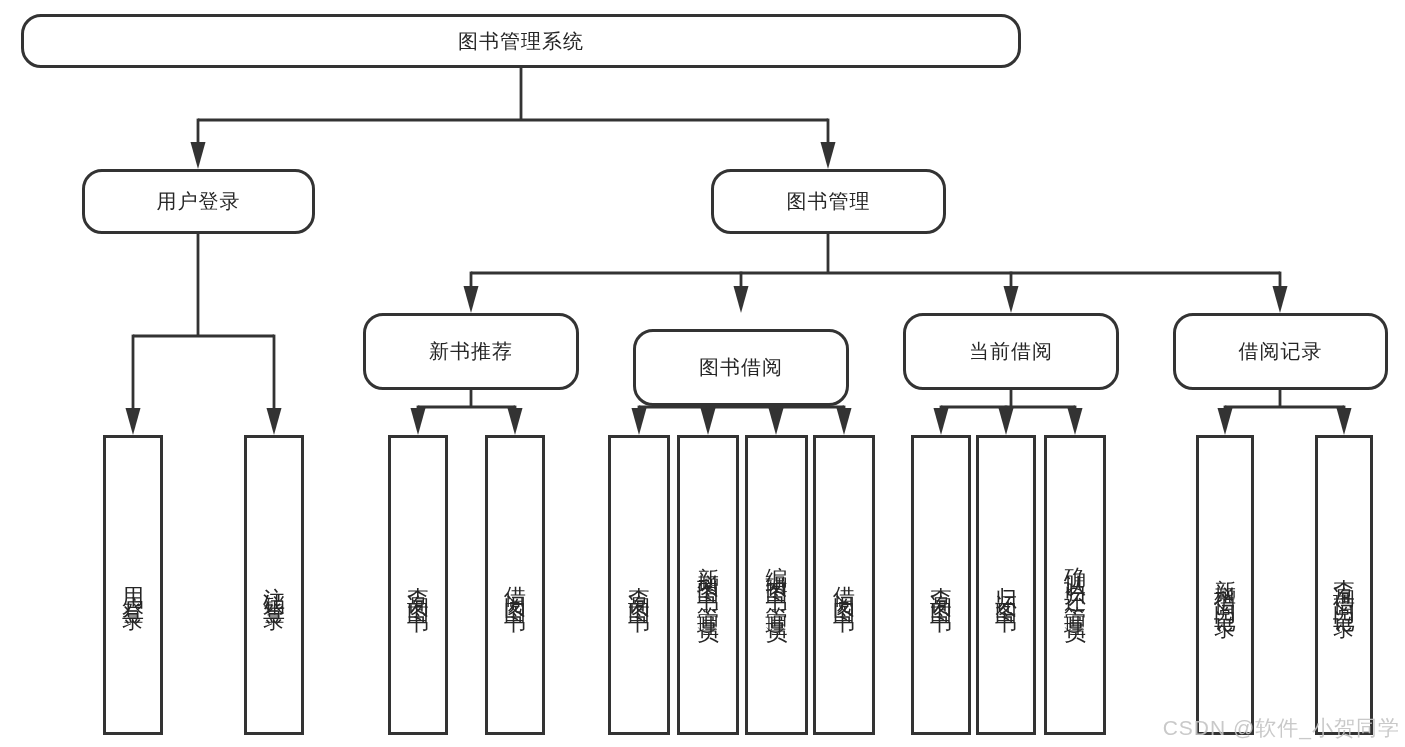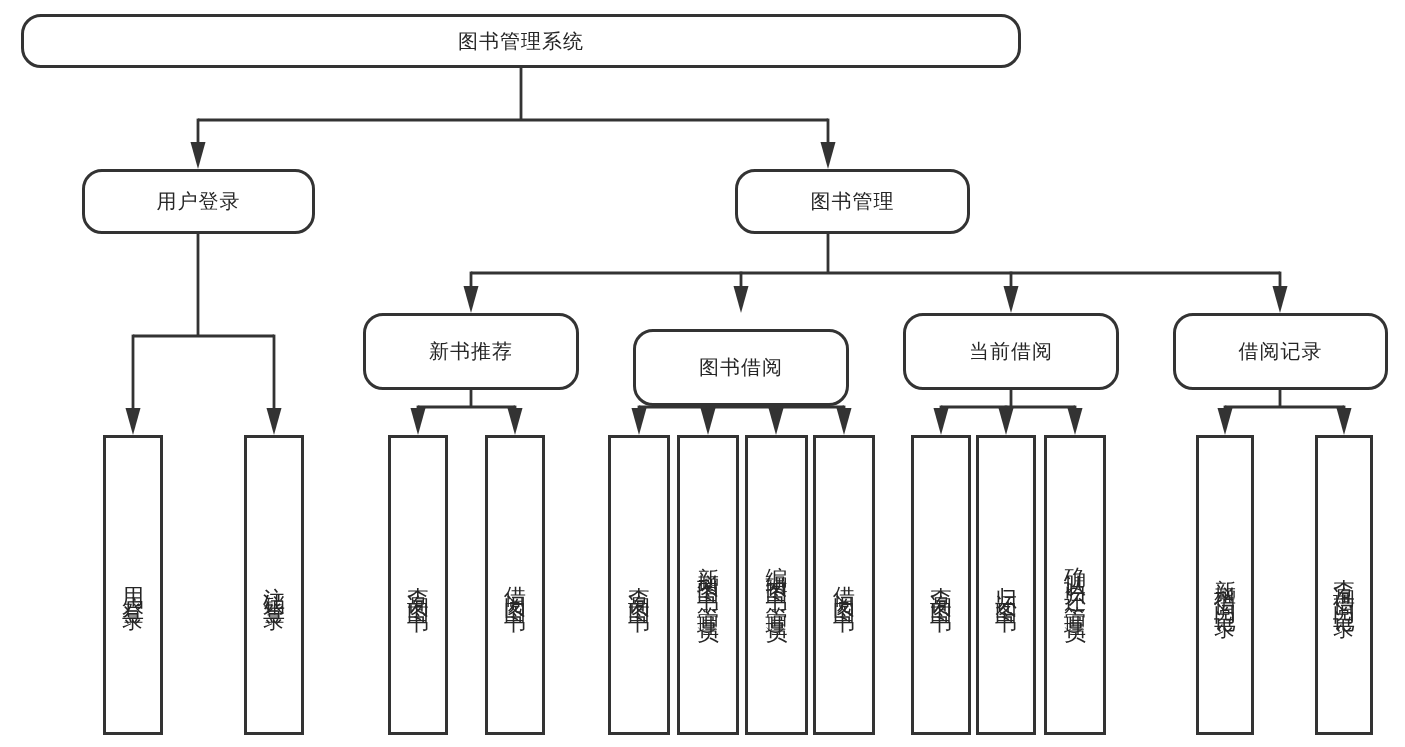--- a/index.html
+++ b/index.html
@@ -48,21 +48,21 @@
     text-orientation: mixed;
     font-size: 22px;
     line-height: 1;
     letter-spacing: 8px;
     color: #262626;
   }
   
   .n-root   { left: 21px;  top: 14px;  width: 1000px; height: 54px; }
   
   .n-login  { left: 82px;  top: 169px; width: 233px;  height: 65px; }
-  .n-mgmt   { left: 711px; top: 169px; width: 235px;  height: 65px; margin-left: 24px; }
+  .n-mgmt   { left: 711px; top: 169px; width: 235px;  height: 65px; }
   
   .lv3      { top: 313px;  height: 77px; width: 216px; }
   .n-newrec { left: 363px; }
   .n-borrow { left: 633px; margin-top: 16px; }
   .n-current{ left: 903px; }
   .n-records{ left: 1173px; width: 215px; }
   
   .lf-1a { left: 103px;  width: 60px; }
   .lf-1b { left: 244px;  width: 60px; }
   .lf-2a { left: 388px;  width: 60px; }
@@ -194,14 +194,15 @@
     <span class="vtext">确认归还（管理员）</span>
   </div>
 
   <div class="node leaf lf-5a">
     <span class="vtext">新增借阅记录</span>
   </div>
   <div class="node leaf lf-5b">
     <span class="vtext">查询借阅记录</span>
   </div>
 
+  <div class="watermark">CSDN @软件_小贺同学</div>
 
 </div>
 
 </body></html>

